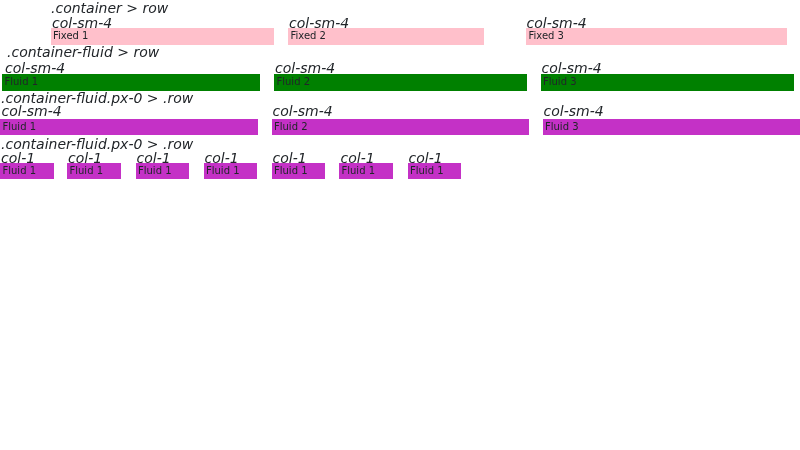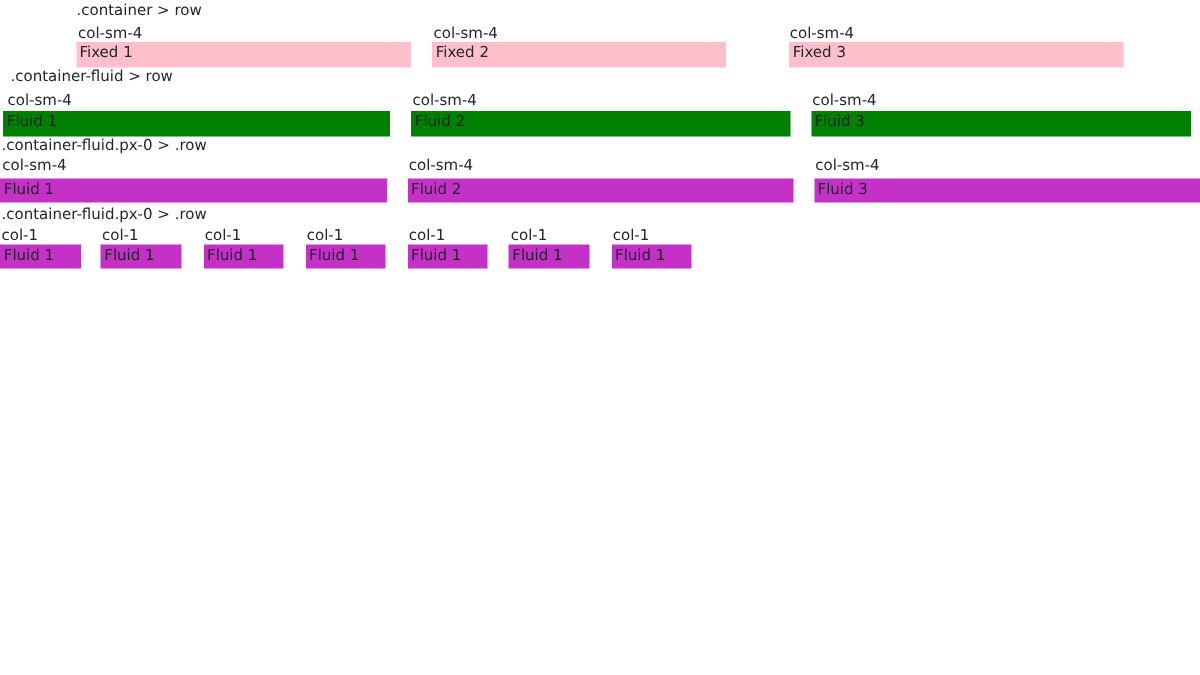--- a/index.html
+++ b/index.html
@@ -6,23 +6,24 @@
   .page{
     position:relative;
     width:800px;height:450px;
     background:#ffffff;
     overflow:hidden;
     font-family:"DejaVu Sans", sans-serif;
     color:#212529;
   }
   .lbl{
     position:absolute;
-    font-size:10px;
+    font-size:14px;
     line-height:12px;
     white-space:nowrap;
+    font-style:italic;
   }
   .cell{
     position:absolute;
     height:16.5px;
     font-size:10px;
     line-height:16.5px;
     padding-left:2.5px;
     box-sizing:border-box;
     white-space:nowrap;
     overflow:hidden;
@@ -35,21 +36,21 @@
 <body>
 
 <div class="page">
 
   <div class="lbl" style="left:51px;top:2px">.container &gt; row</div>
   <div class="lbl" style="left:52px;top:17px">col-sm-4</div>
   <div class="lbl" style="left:289px;top:17px">col-sm-4</div>
   <div class="lbl" style="left:526.5px;top:17px">col-sm-4</div>
   <div class="cell pink" style="left:50.5px;top:28px;width:223px">Fixed 1</div>
   <div class="cell pink" style="left:288px;top:28px;width:196px">Fixed 2</div>
-  <div class="cell pink" style="left:526px;top:28px;width:223px">Fixed 3</div>
+  <div class="cell pink" style="left:526px;top:28px;width:261px">Fixed 3</div>
 
   <div class="lbl" style="left:7px;top:46px">.container-fluid &gt; row</div>
   <div class="lbl" style="left:5px;top:61.5px">col-sm-4</div>
   <div class="lbl" style="left:275px;top:61.5px">col-sm-4</div>
   <div class="lbl" style="left:541.5px;top:61.5px">col-sm-4</div>
   <div class="cell green" style="left:2px;top:74px;width:258px">Fluid 1</div>
   <div class="cell green" style="left:274px;top:74px;width:253px">Fluid 2</div>
   <div class="cell green" style="left:540.5px;top:74px;width:253px">Fluid 3</div>
 
   <div class="lbl" style="left:1px;top:92px">.container-fluid.px-0 &gt; .row</div>

